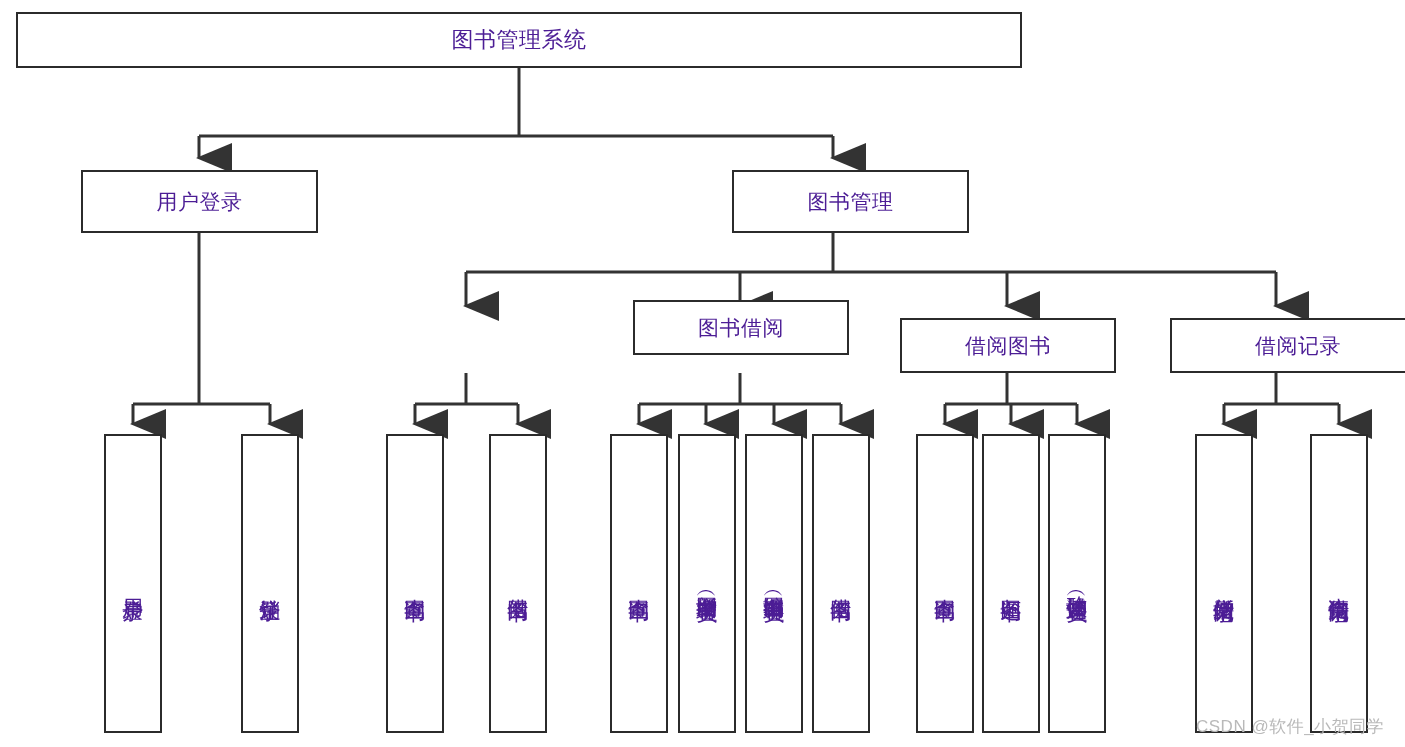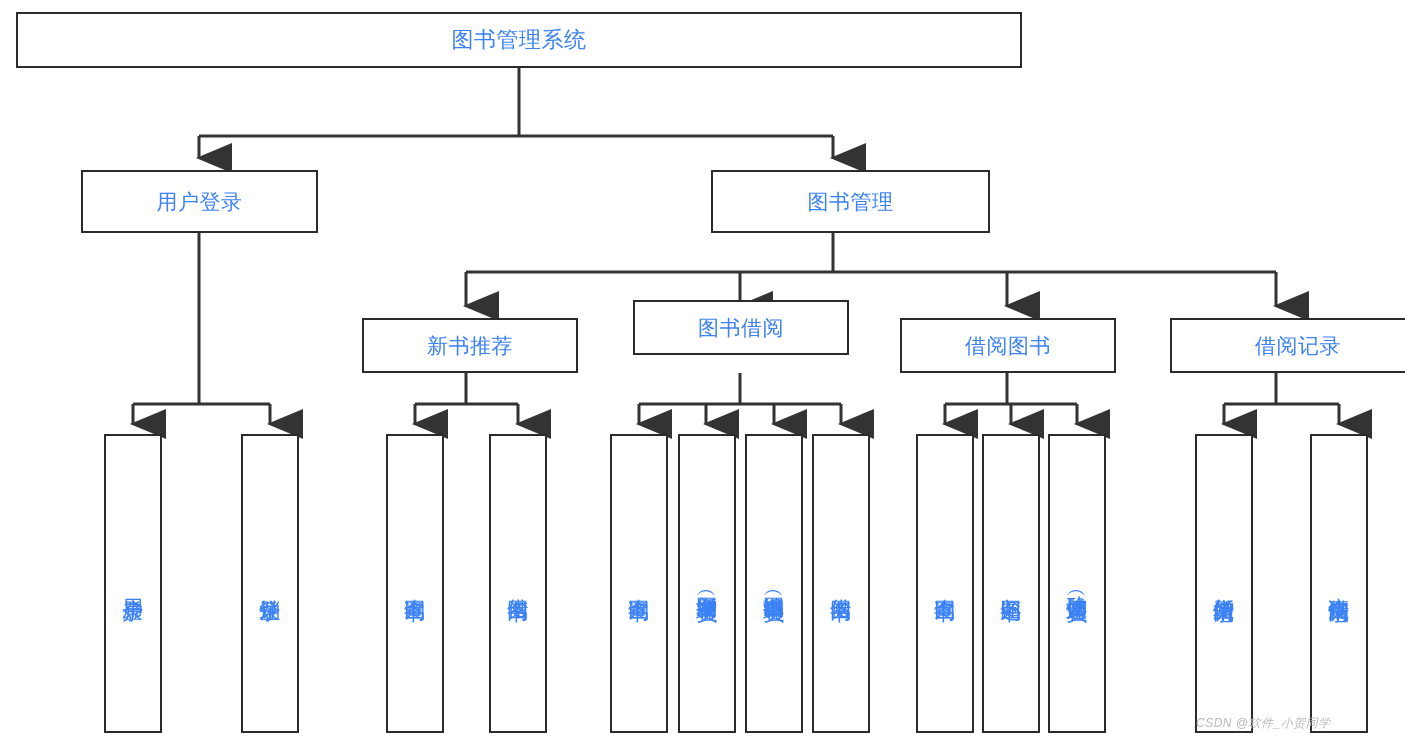--- a/index.html
+++ b/index.html
@@ -26,21 +26,21 @@
     pointer-events: none;
   }
   .node {
     position: absolute;
     box-sizing: border-box;
     border: 2px solid #2b2b2b;
     background: #ffffff;
     display: flex;
     align-items: center;
     justify-content: center;
-    color: #3b82f6;
+    color: #4c1d95;
     line-height: 1.12;
   }
   .node.h {
     font-size: 21px;
     letter-spacing: 0.5px;
   }
   .node.root {
     font-size: 22px;
   }
   .node.v {
@@ -51,25 +51,24 @@
     padding: 6px 0;
   }
   .node.v .vtext {
     writing-mode: vertical-rl;
     text-orientation: upright;
     display: block;
     max-height: 100%;
   }
   .watermark {
     position: absolute;
-    font-size: 12px;
+    font-size: 17px;
     color: #b9b9b9;
     white-space: nowrap;
     letter-spacing: 0.5px;
-    font-style: italic;
   }
 </style>
 </head>
 <body>
 
 <div id="diagram-root">
 
   <svg class="wires" viewBox="0 0 1405 747">
     <defs>
       <marker id="arr" viewBox="0 0 10 12" refX="5" refY="11" markerWidth="10" markerHeight="12" orient="auto-start-reverse">
@@ -116,23 +115,22 @@
       <path d="M1276,373 L1276,404"></path>
       <path d="M1224,404 L1339,404"></path>
       <path d="M1224,404 L1224,424" marker-end="url(#arr)"></path>
       <path d="M1339,404 L1339,424" marker-end="url(#arr)"></path>
     </g>
   </svg>
 
   <div class="node h root" style="left:16px; top:12px; width:1006px; height:56px;">图书管理系统</div>
 
   <div class="node h" style="left:81px; top:170px; width:237px; height:63px;">用户登录</div>
-  <div class="node h" style="left:711px; top:170px; width:279px; height:63px;">图书管理</div>
+  <div class="node h" style="left:732px; top:170px; width:237px; height:63px;">图书管理</div>
 
-  <div class="node h" style="left:362px; top:318px; width:216px; height:55px;">新书推荐</div>
   <div class="node h" style="left:633px; top:300px; width:216px; height:55px;">图书借阅</div>
   <div class="node h" style="left:900px; top:318px; width:216px; height:55px;">借阅图书</div>
   <div class="node h" style="left:1170px; top:318px; width:256px; height:55px;">借阅记录</div>
 
   <div class="node v" style="left:104px; top:434px; width:58px; height:299px;">
     <span class="vtext">用户登录</span>
   </div>
   <div class="node v" style="left:241px; top:434px; width:58px; height:299px;">
     <span class="vtext">注销登录</span>
   </div>

